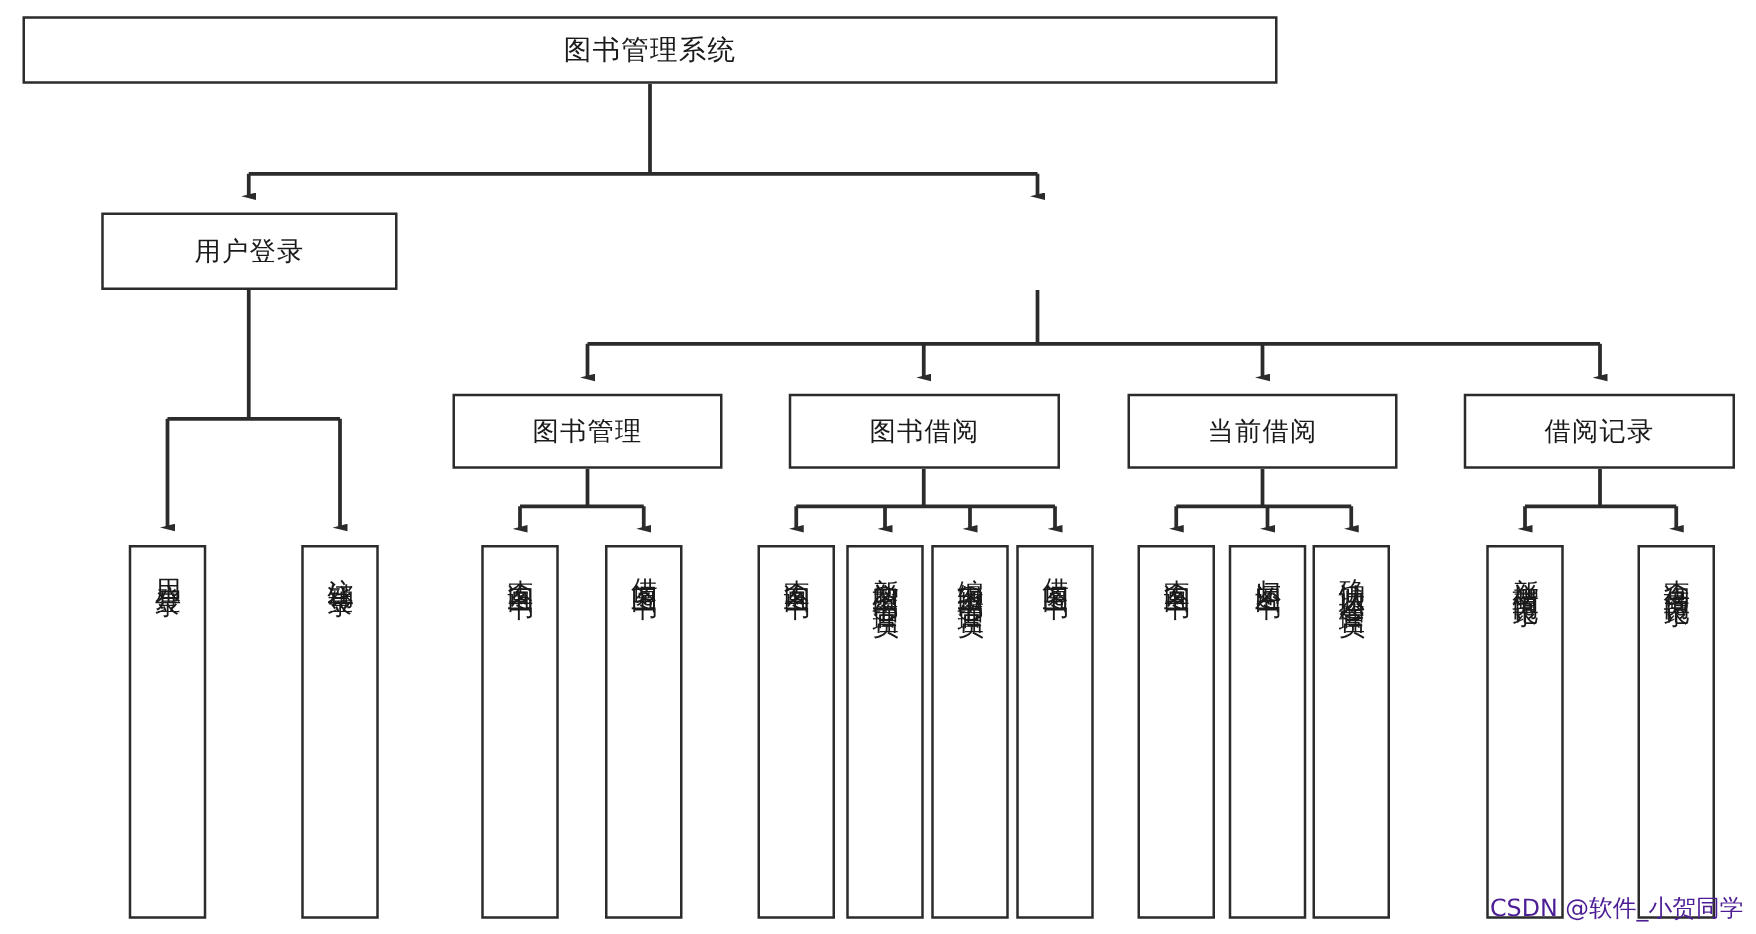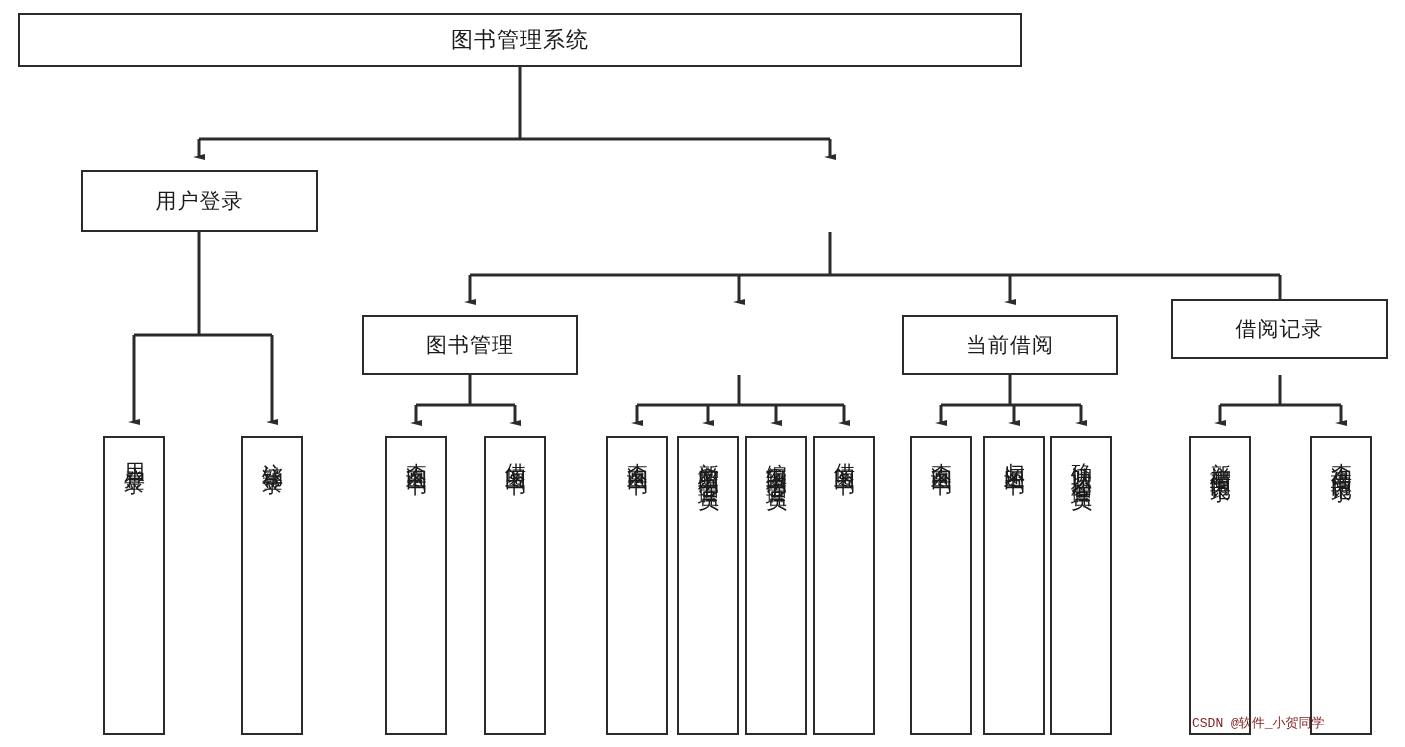--- a/index.html
+++ b/index.html
@@ -58,25 +58,24 @@
     line-height: 1;
     white-space: nowrap;
   }
   .node .htext {
     white-space: nowrap;
   }
   .watermark {
     position: absolute;
     left: 1192px;
     top: 714px;
-    font-size: 13px;
-    color: #7f1d1d;
+    font-size: 19px;
+    color: #4c1d95;
     white-space: nowrap;
     user-select: none;
-    font-family: Liberation Mono, monospace;
   }
 </style>
 </head>
 <body>
 
 <div id="canvas">
 
   <svg class="wires" viewBox="0 0 1405 747" xmlns="http://www.w3.org/2000/svg">
     <defs>
       <marker id="arrow" markerWidth="10" markerHeight="12" refX="3" refY="6" orient="auto" markerUnits="userSpaceOnUse">
@@ -131,24 +130,27 @@
     <span class="htext">图书管理系统</span>
   </div>
 
   <div class="node h" style="left:81px; top:170px; width:237px; height:62px;">
     <span class="htext">用户登录</span>
   </div>
 
   <div class="node h" style="left:362px; top:315px; width:216px; height:60px;">
     <span class="htext">图书管理</span>
   </div>
+  <div class="node h" style="left:631px; top:315px; width:217px; height:60px;">
+    <span class="htext">图书借阅</span>
+  </div>
   <div class="node h" style="left:902px; top:315px; width:216px; height:60px;text-align:center;">
     <span class="htext">当前借阅</span>
   </div>
-  <div class="node h" style="left:1171px; top:299px; width:217px; height:60px;">
+  <div class="node h" style="left:1171px; top:315px; width:217px; height:60px;">
     <span class="htext">借阅记录</span>
   </div>
 
   <div class="node v" style="left:103px; top:436px; width:62px; height:299px;">
     <span class="vtext">用户登录</span>
   </div>
   <div class="node v" style="left:241px; top:436px; width:62px; height:299px;">
     <span class="vtext">注销登录</span>
   </div>
   <div class="node v" style="left:385px; top:436px; width:62px; height:299px;">

